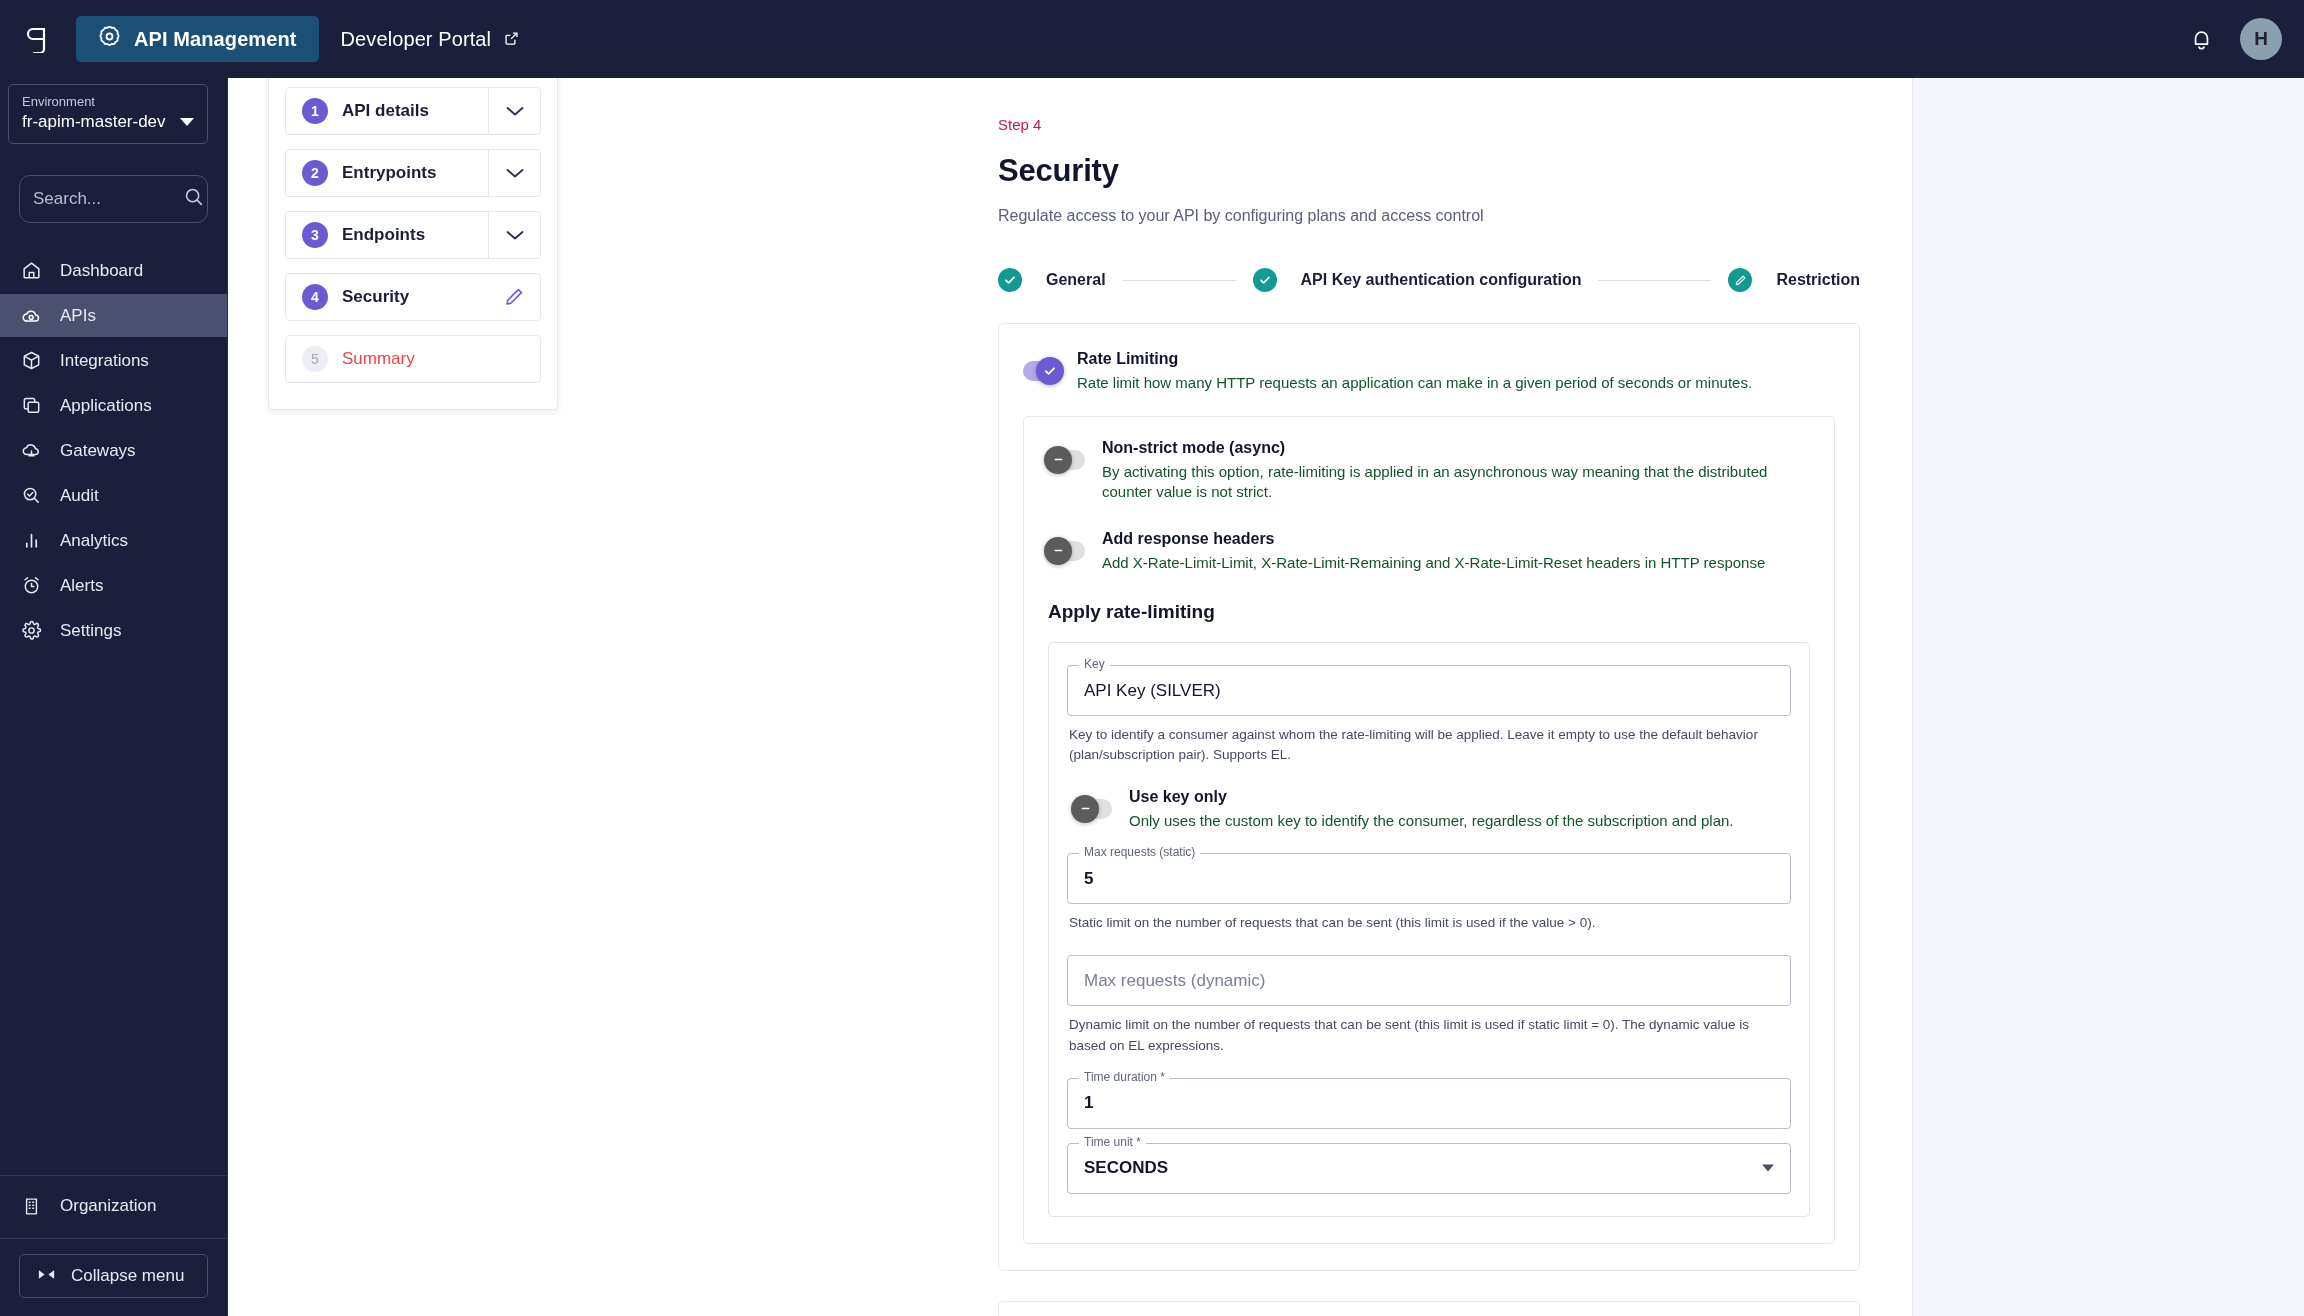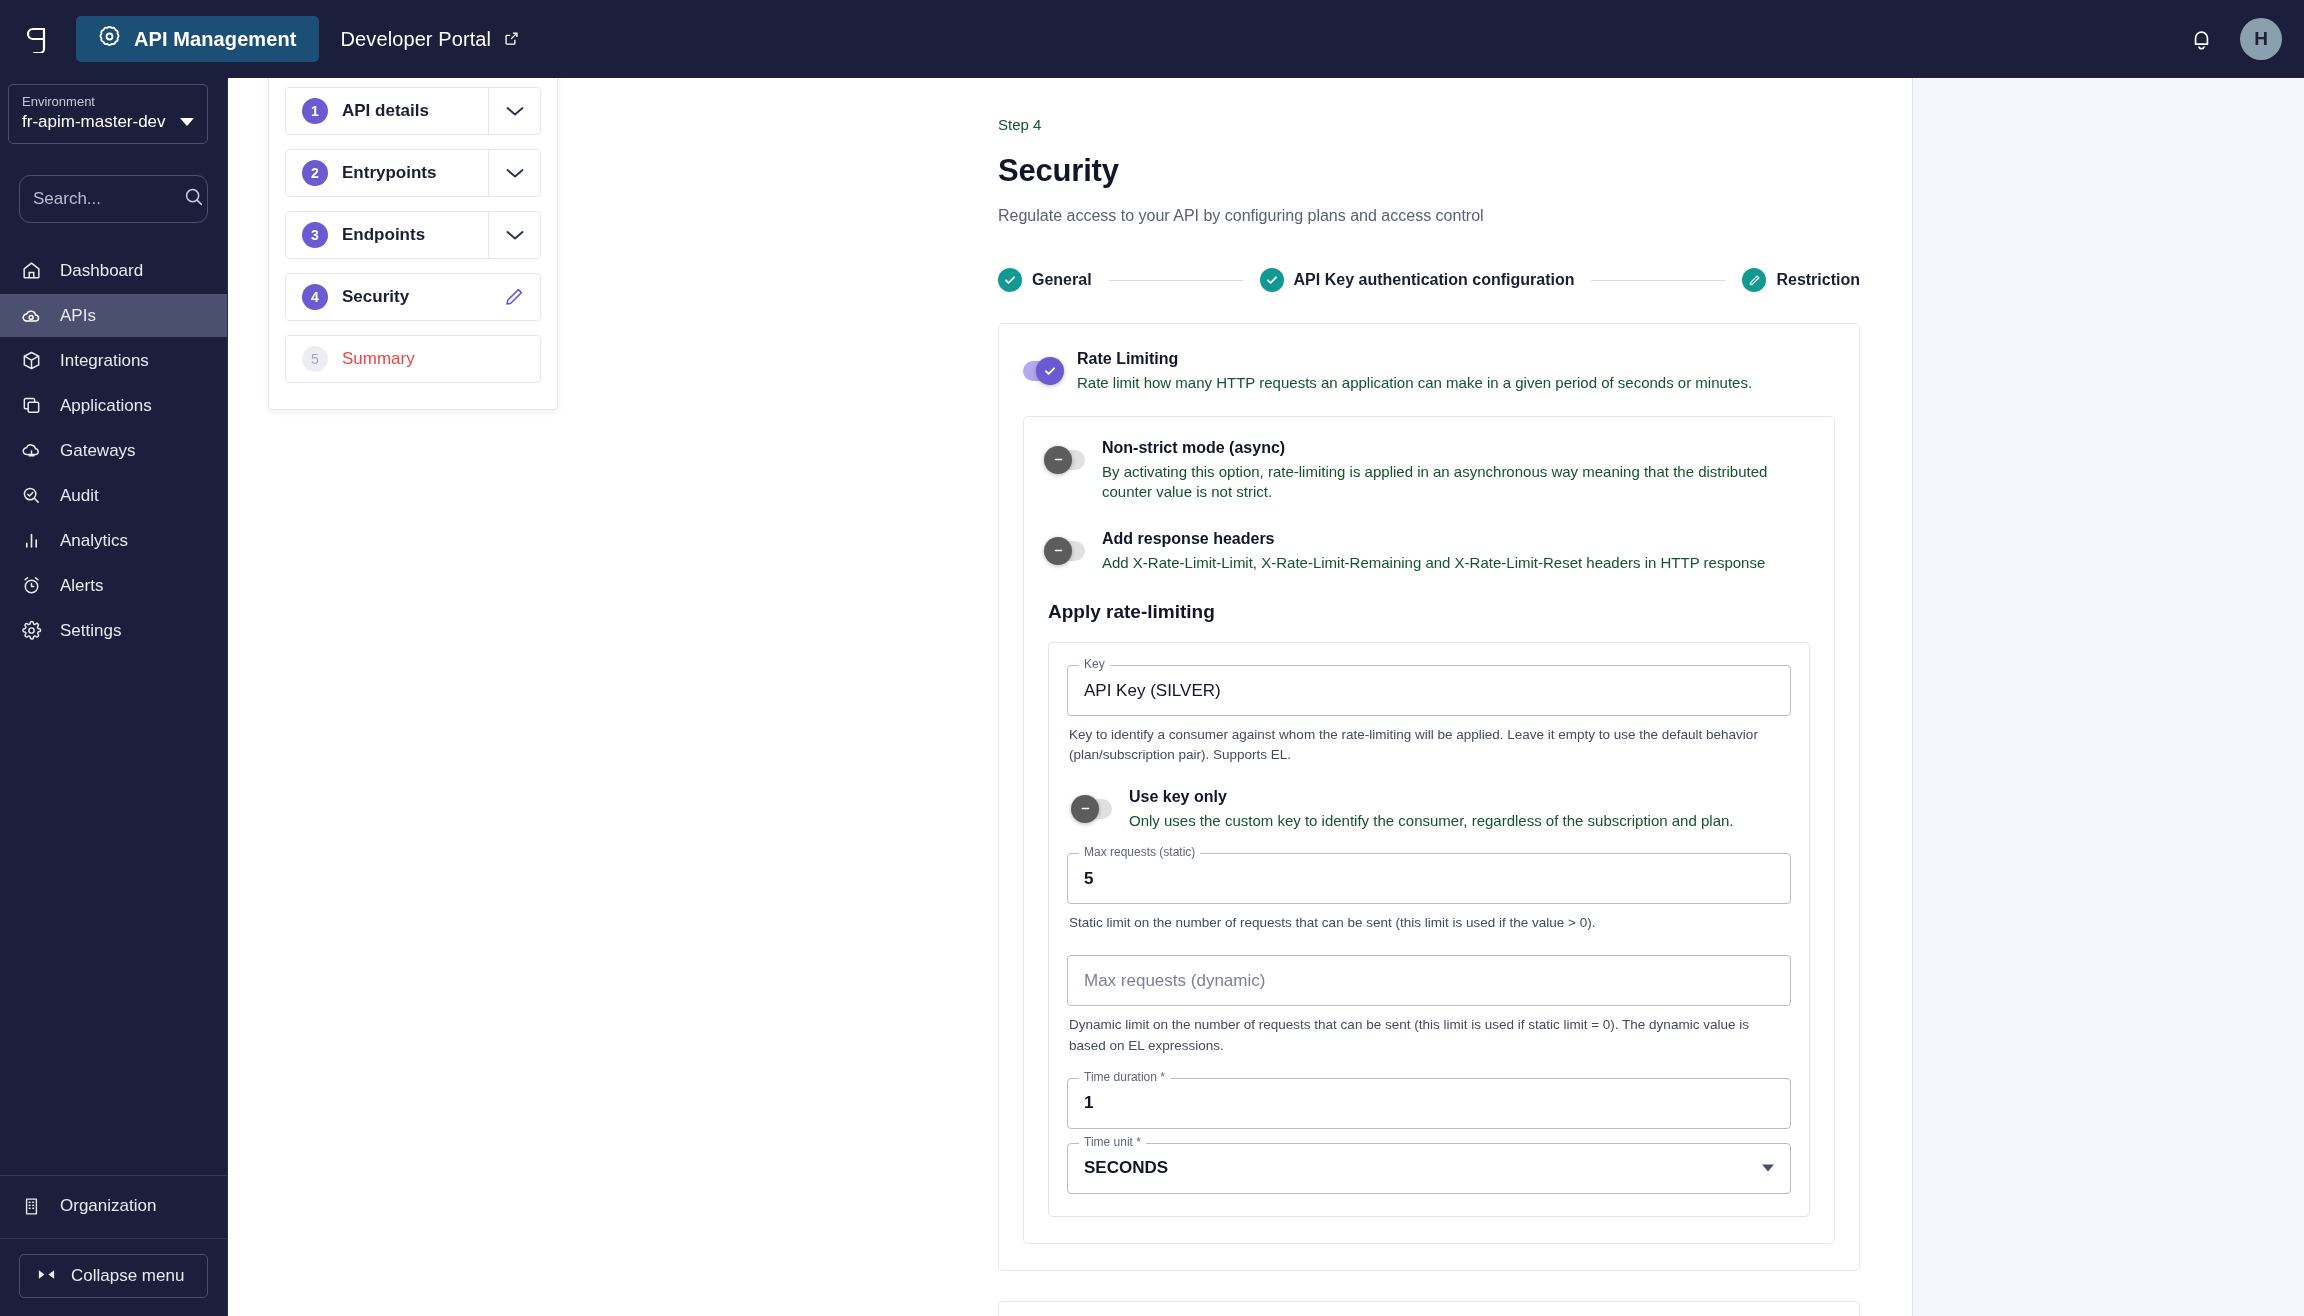--- a/index.html
+++ b/index.html
@@ -126,26 +126,26 @@
     width: 52px; display: flex; align-items: center; justify-content: center;
     border-left: 1px solid #e4e7ef; color: #2b3150;
   }
   .step-act.noborder { border-left: 0; color: #6b5bd2; }
 
   
   .main {
     position: absolute; left: 770px; top: 0; width: 900px; height: 1254px;
     overflow: hidden; padding: 54px 0 0 0;
   }
-  .step-eyebrow { font-size: 15px; color: #14532d; font-weight: 500; }
+  .step-eyebrow { font-size: 15px; color: #be185d; font-weight: 500; }
   .page-title { font-size: 31px; font-weight: 700; color: #12162b; margin-top: 20px; letter-spacing: -.2px; }
   .page-sub { font-size: 16px; color: #5a6076; margin-top: 18px; }
 
   .stepper { display: flex; align-items: center; margin-top: 43px; width: 862px; }
-  .stepper-node { display: flex; align-items: center; gap: 10px; justify-content: center; }
+  .stepper-node { display: flex; align-items: center; gap: 24px; justify-content: center; }
   .node-circ {
     width: 24px; height: 24px; border-radius: 50%; background: #129a92;
     display: flex; align-items: center; justify-content: center; color: #fff;
     flex-shrink: 0;
   }
   .node-text { font-size: 16px; font-weight: 600; color: #1b1f33; white-space: nowrap; }
   .stepper-line { flex: 1; height: 1px; background: #d9dce6; margin: 0 17px; }
 
   .panel {
     margin-top: 31px; width: 862px;

